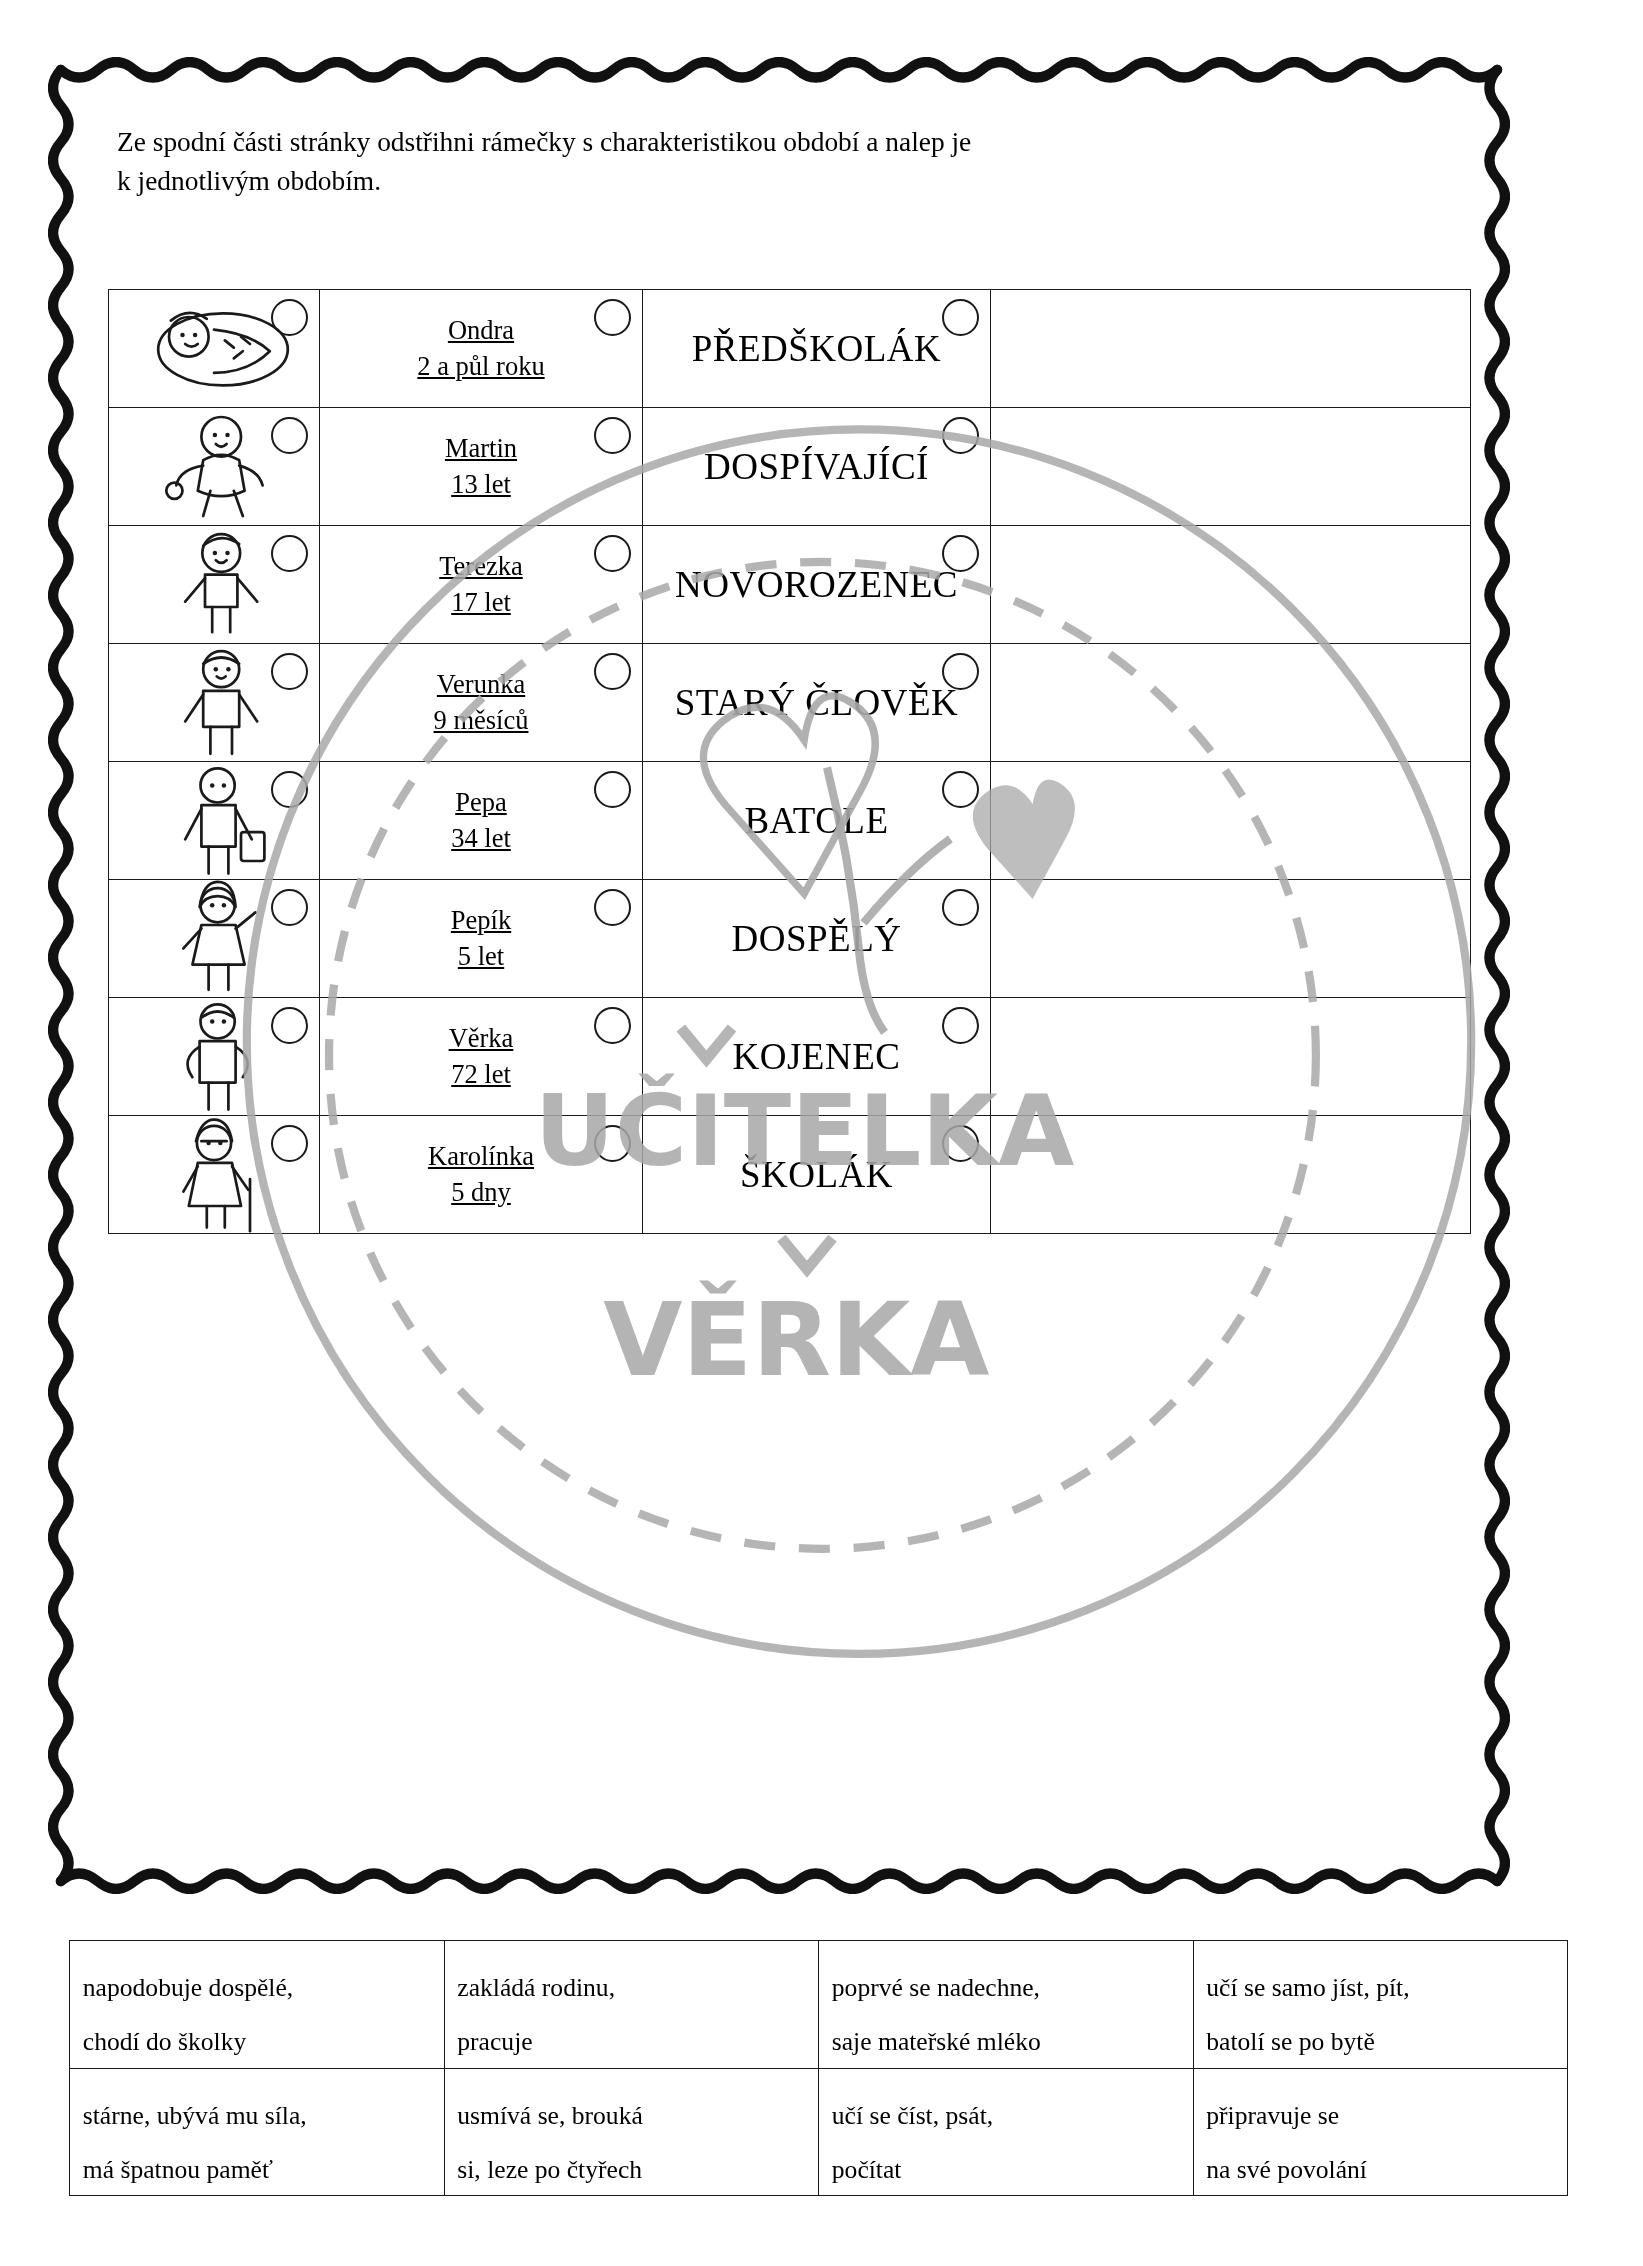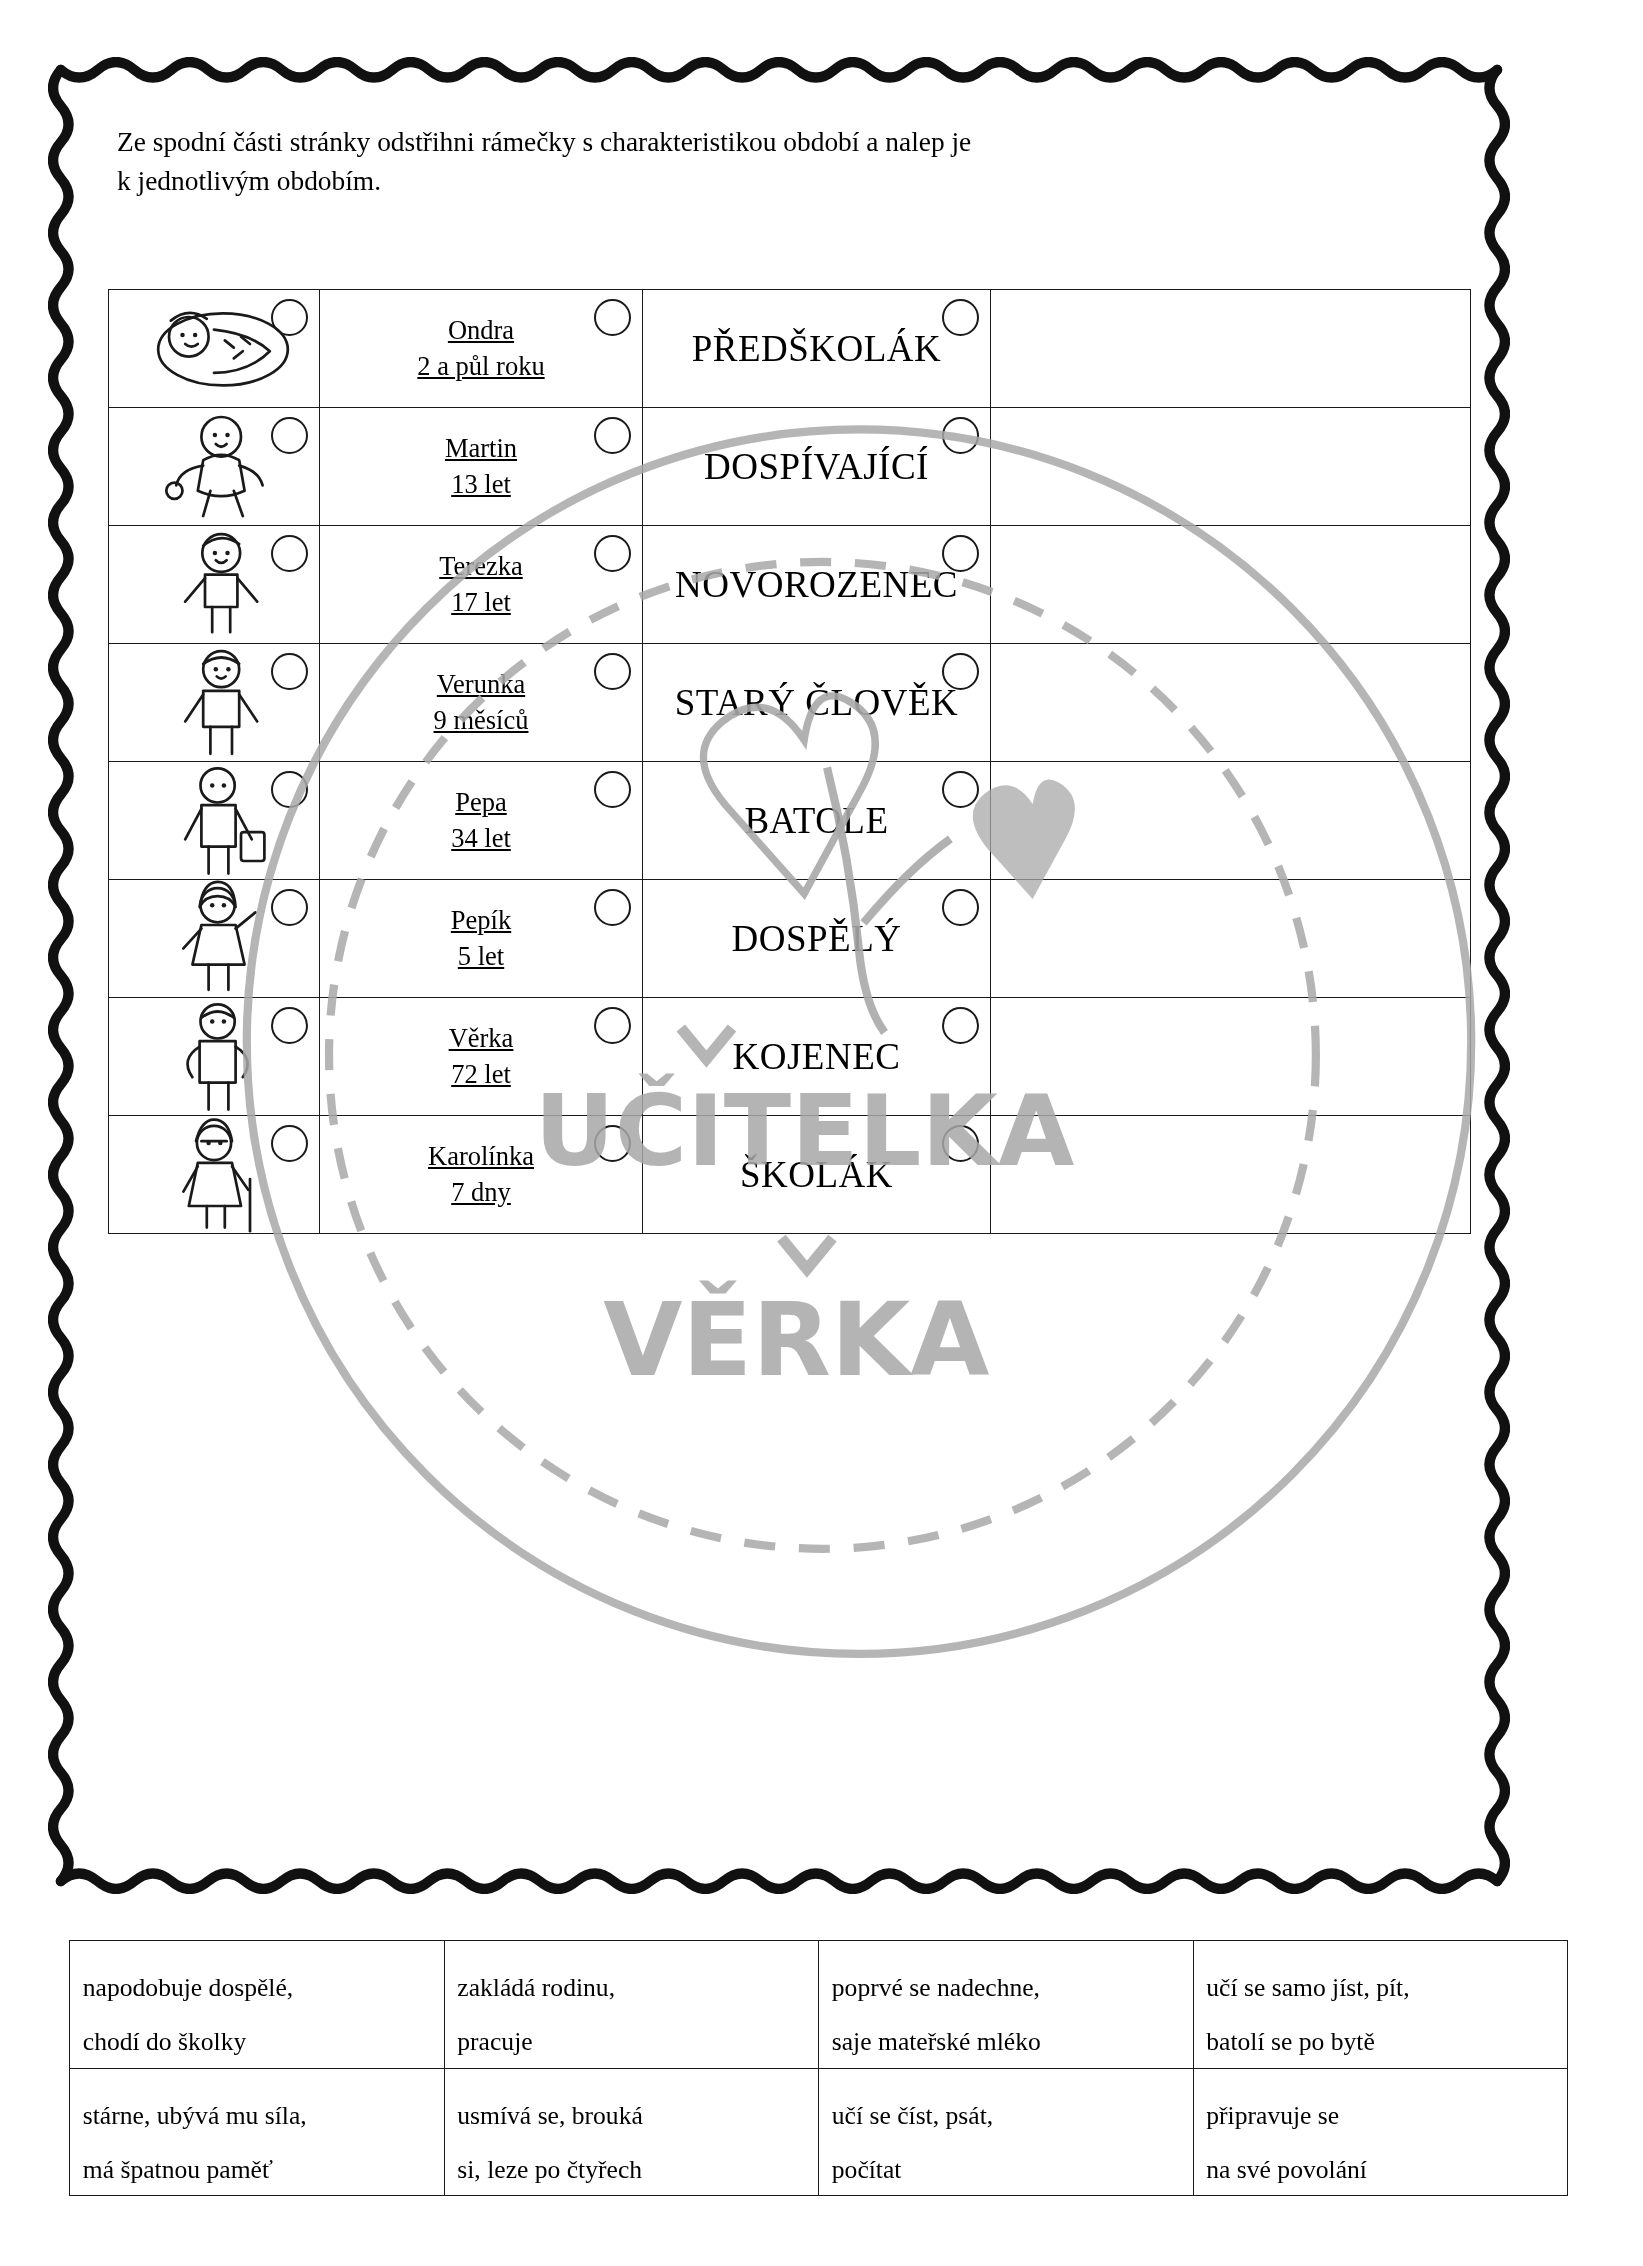--- a/index.html
+++ b/index.html
@@ -280,21 +280,21 @@
               <path d="M80 28 q6 -24 20 -24 q16 0 20 24" stroke="#1a1a1a" stroke-width="3" fill="none" stroke-linecap="round" stroke-linejoin="round"></path>
               <circle cx="94" cy="30" r="2.5" fill="#1a1a1a"></circle>
               <circle cx="107" cy="30" r="2.5" fill="#1a1a1a"></circle>
               <path d="M86 28 h28" stroke="#1a1a1a" stroke-width="3" fill="none" stroke-linecap="round" stroke-linejoin="round"></path>
               <path d="M82 52 h38 l10 48 h-58 z" stroke="#1a1a1a" stroke-width="3" fill="none" stroke-linecap="round" stroke-linejoin="round"></path>
               <path d="M82 56 l-16 28 M120 56 l18 26" stroke="#1a1a1a" stroke-width="3" fill="none" stroke-linecap="round" stroke-linejoin="round"></path>
               <path d="M140 70 v58" stroke="#1a1a1a" stroke-width="3" fill="none" stroke-linecap="round" stroke-linejoin="round"></path>
               <path d="M92 100 v24 M112 100 v24" stroke="#1a1a1a" stroke-width="3" fill="none" stroke-linecap="round" stroke-linejoin="round"></path>
             </svg></span><span class="circle"></span></td>
         <td class="col-name">
-          <div class="person-name"><span>Karolínka</span><br><span>7 dny</span></div>
+          <div class="person-name"><span>Karolínka</span><br><span>5 dny</span></div>
           <span class="circle"></span>
         </td>
         <td class="col-stage"><span class="stage-label">ŠKOLÁK</span><span class="circle"></span></td>
         <td class="col-blank"></td>
       </tr>
     </tbody>
 </table>
 
 <table id="cutouts">
   <tbody id="cutouts-body">

